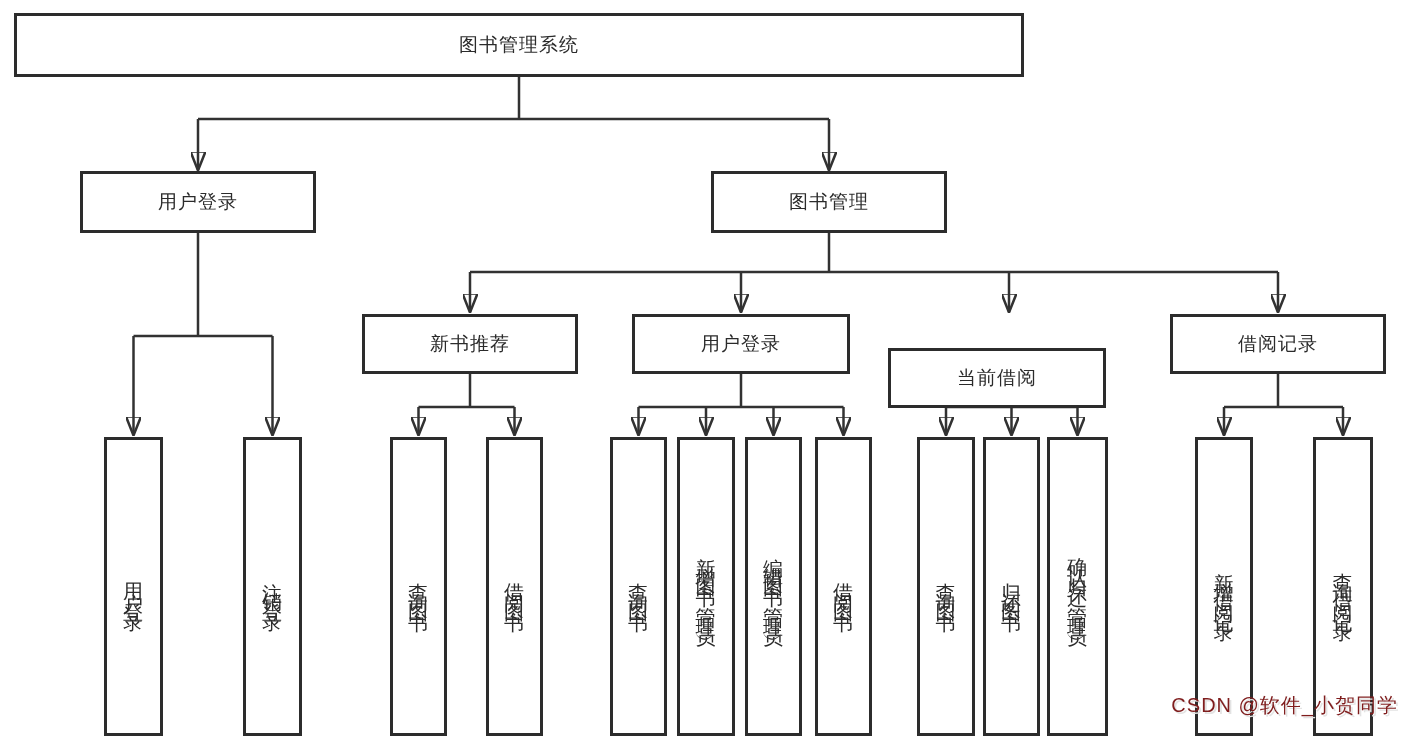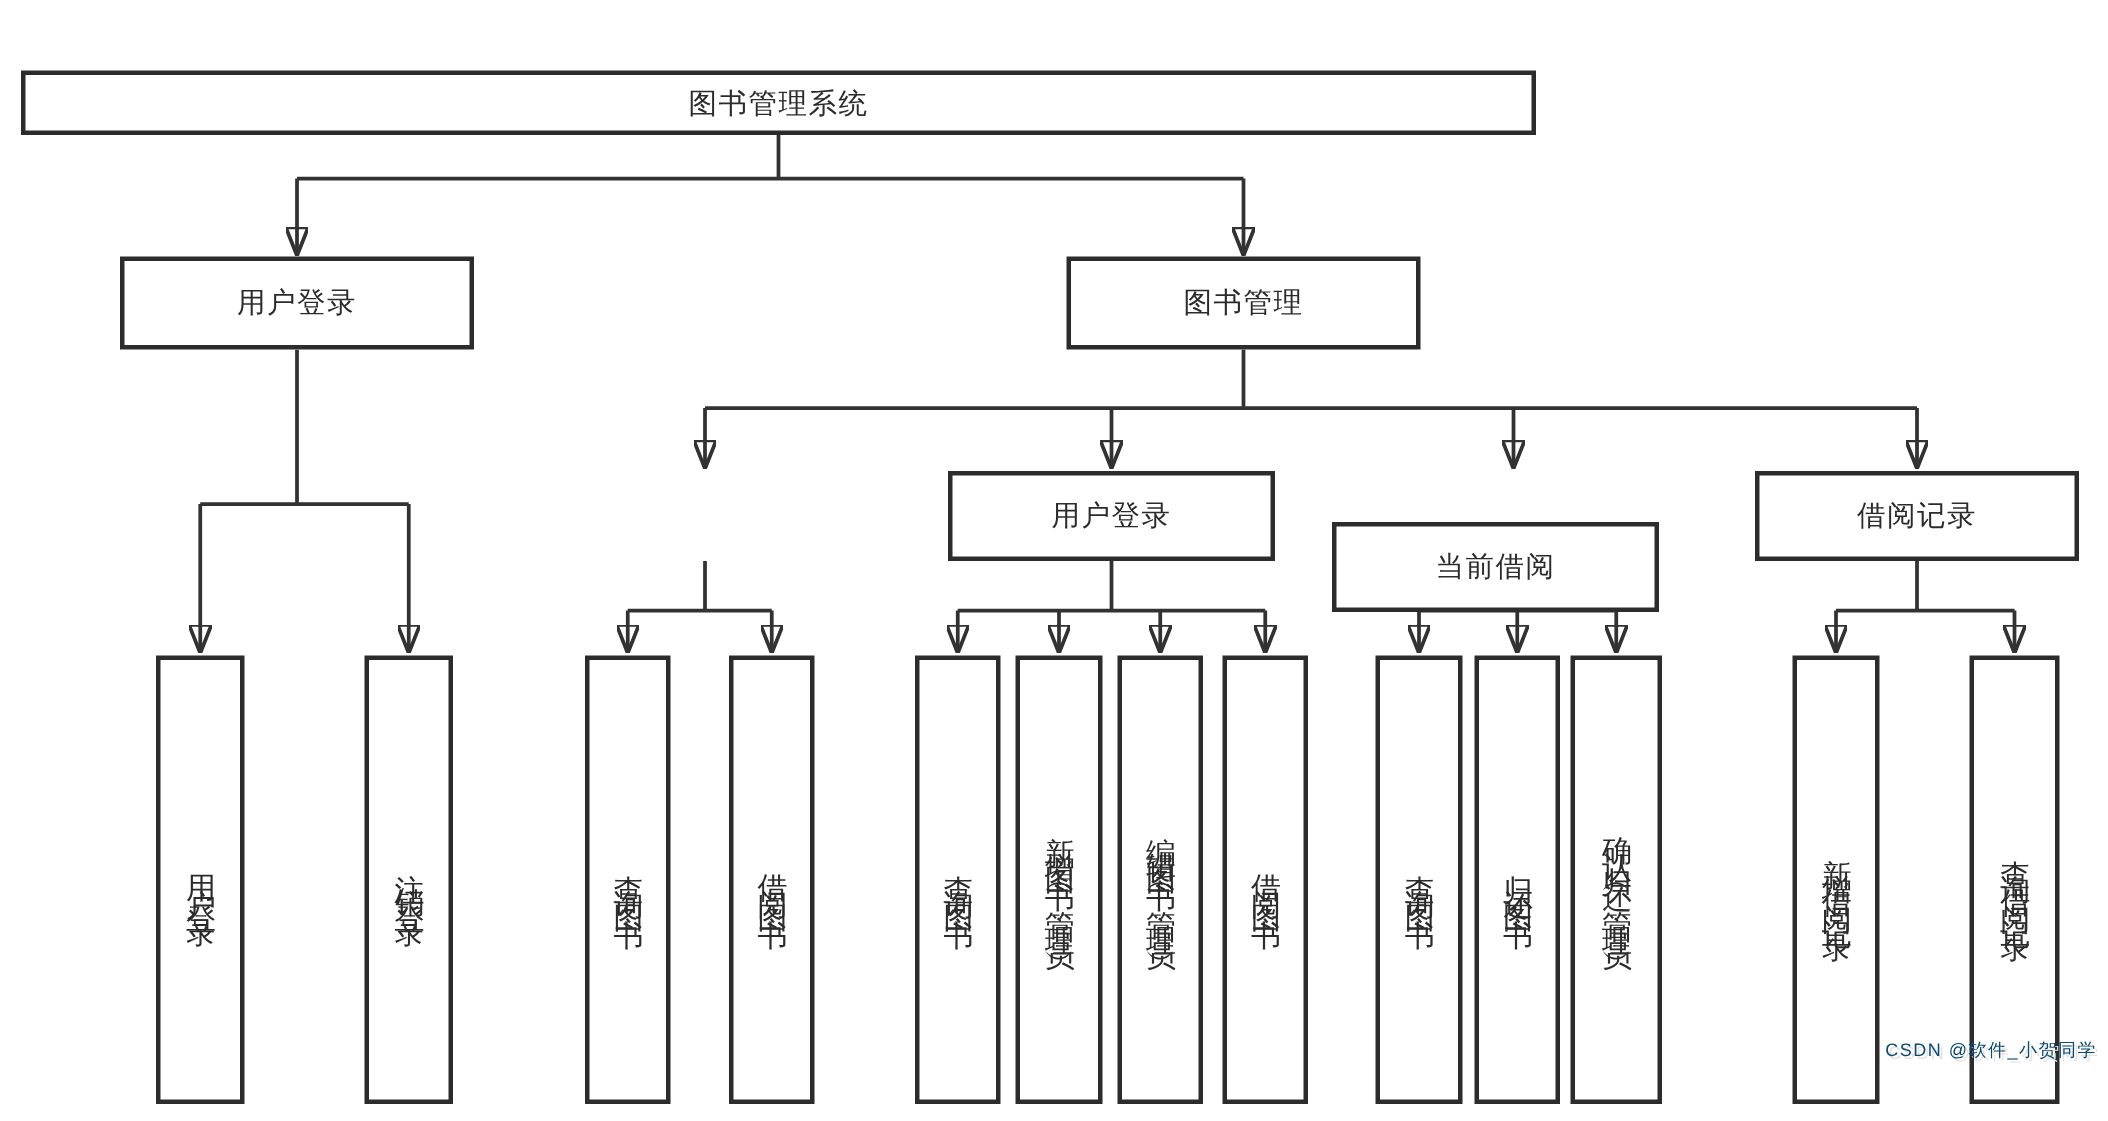--- a/index.html
+++ b/index.html
@@ -44,22 +44,22 @@
     text-orientation: mixed;
     font-size: 20px;
     letter-spacing: 10px;
     line-height: 1;
     border-width: 3px;
   }
   .watermark {
     position: absolute;
     right: 7px;
     top: 692px;
-    font-size: 12px;
-    color: #0c4a6e;
+    font-size: 20px;
+    color: #7f1d1d;
     text-shadow: 2px 2px 0 #e3e3e3;
     letter-spacing: 1px;
     white-space: nowrap;
   }
 </style>
 </head>
 <body>
 
 <div class="stage">
 
@@ -99,25 +99,26 @@
     <path d="M843.5 407 V435" marker-end="url(#arw)"></path>
 
     <path d="M946 407 V435" marker-end="url(#arw)"></path>
     <path d="M1011.5 407 V435" marker-end="url(#arw)"></path>
     <path d="M1077.5 407 V435" marker-end="url(#arw)"></path>
 
     <path d="M1224 407 V435" marker-end="url(#arw)"></path>
     <path d="M1343 407 V435" marker-end="url(#arw)"></path>
   </svg>
 
-  <div class="node" style="left:14px; top:13px; width:1010px; height:43px;margin-top:34px;">图书管理系统</div>
+  <div class="node" style="left:14px; top:13px; width:1010px; height:64px;">图书管理系统</div>
 
   <div class="node" style="left:80px; top:171px; width:236px; height:62px;">用户登录</div>
   <div class="node" style="left:711px; top:171px; width:236px; height:62px;text-align:right;">图书管理</div>
 
+  <div class="node" style="left:362px; top:314px; width:216px; height:60px;">新书推荐</div>
   <div class="node" style="left:632px; top:314px; width:218px; height:60px;">用户登录</div>
   <div class="node" style="left:888px; top:314px; width:218px; height:60px;margin-top:34px;">当前借阅</div>
   <div class="node" style="left:1170px; top:314px; width:216px; height:60px;">借阅记录</div>
 
   <div class="node leaf" style="left:104px; top:437px; width:59px; height:299px;">用户登录</div>
   <div class="node leaf" style="left:243px; top:437px; width:59px; height:299px;">注销登录</div>
 
   <div class="node leaf" style="left:390px; top:437px; width:57px; height:299px;">查询图书</div>
   <div class="node leaf" style="left:486px; top:437px; width:57px; height:299px;">借阅图书</div>
 

